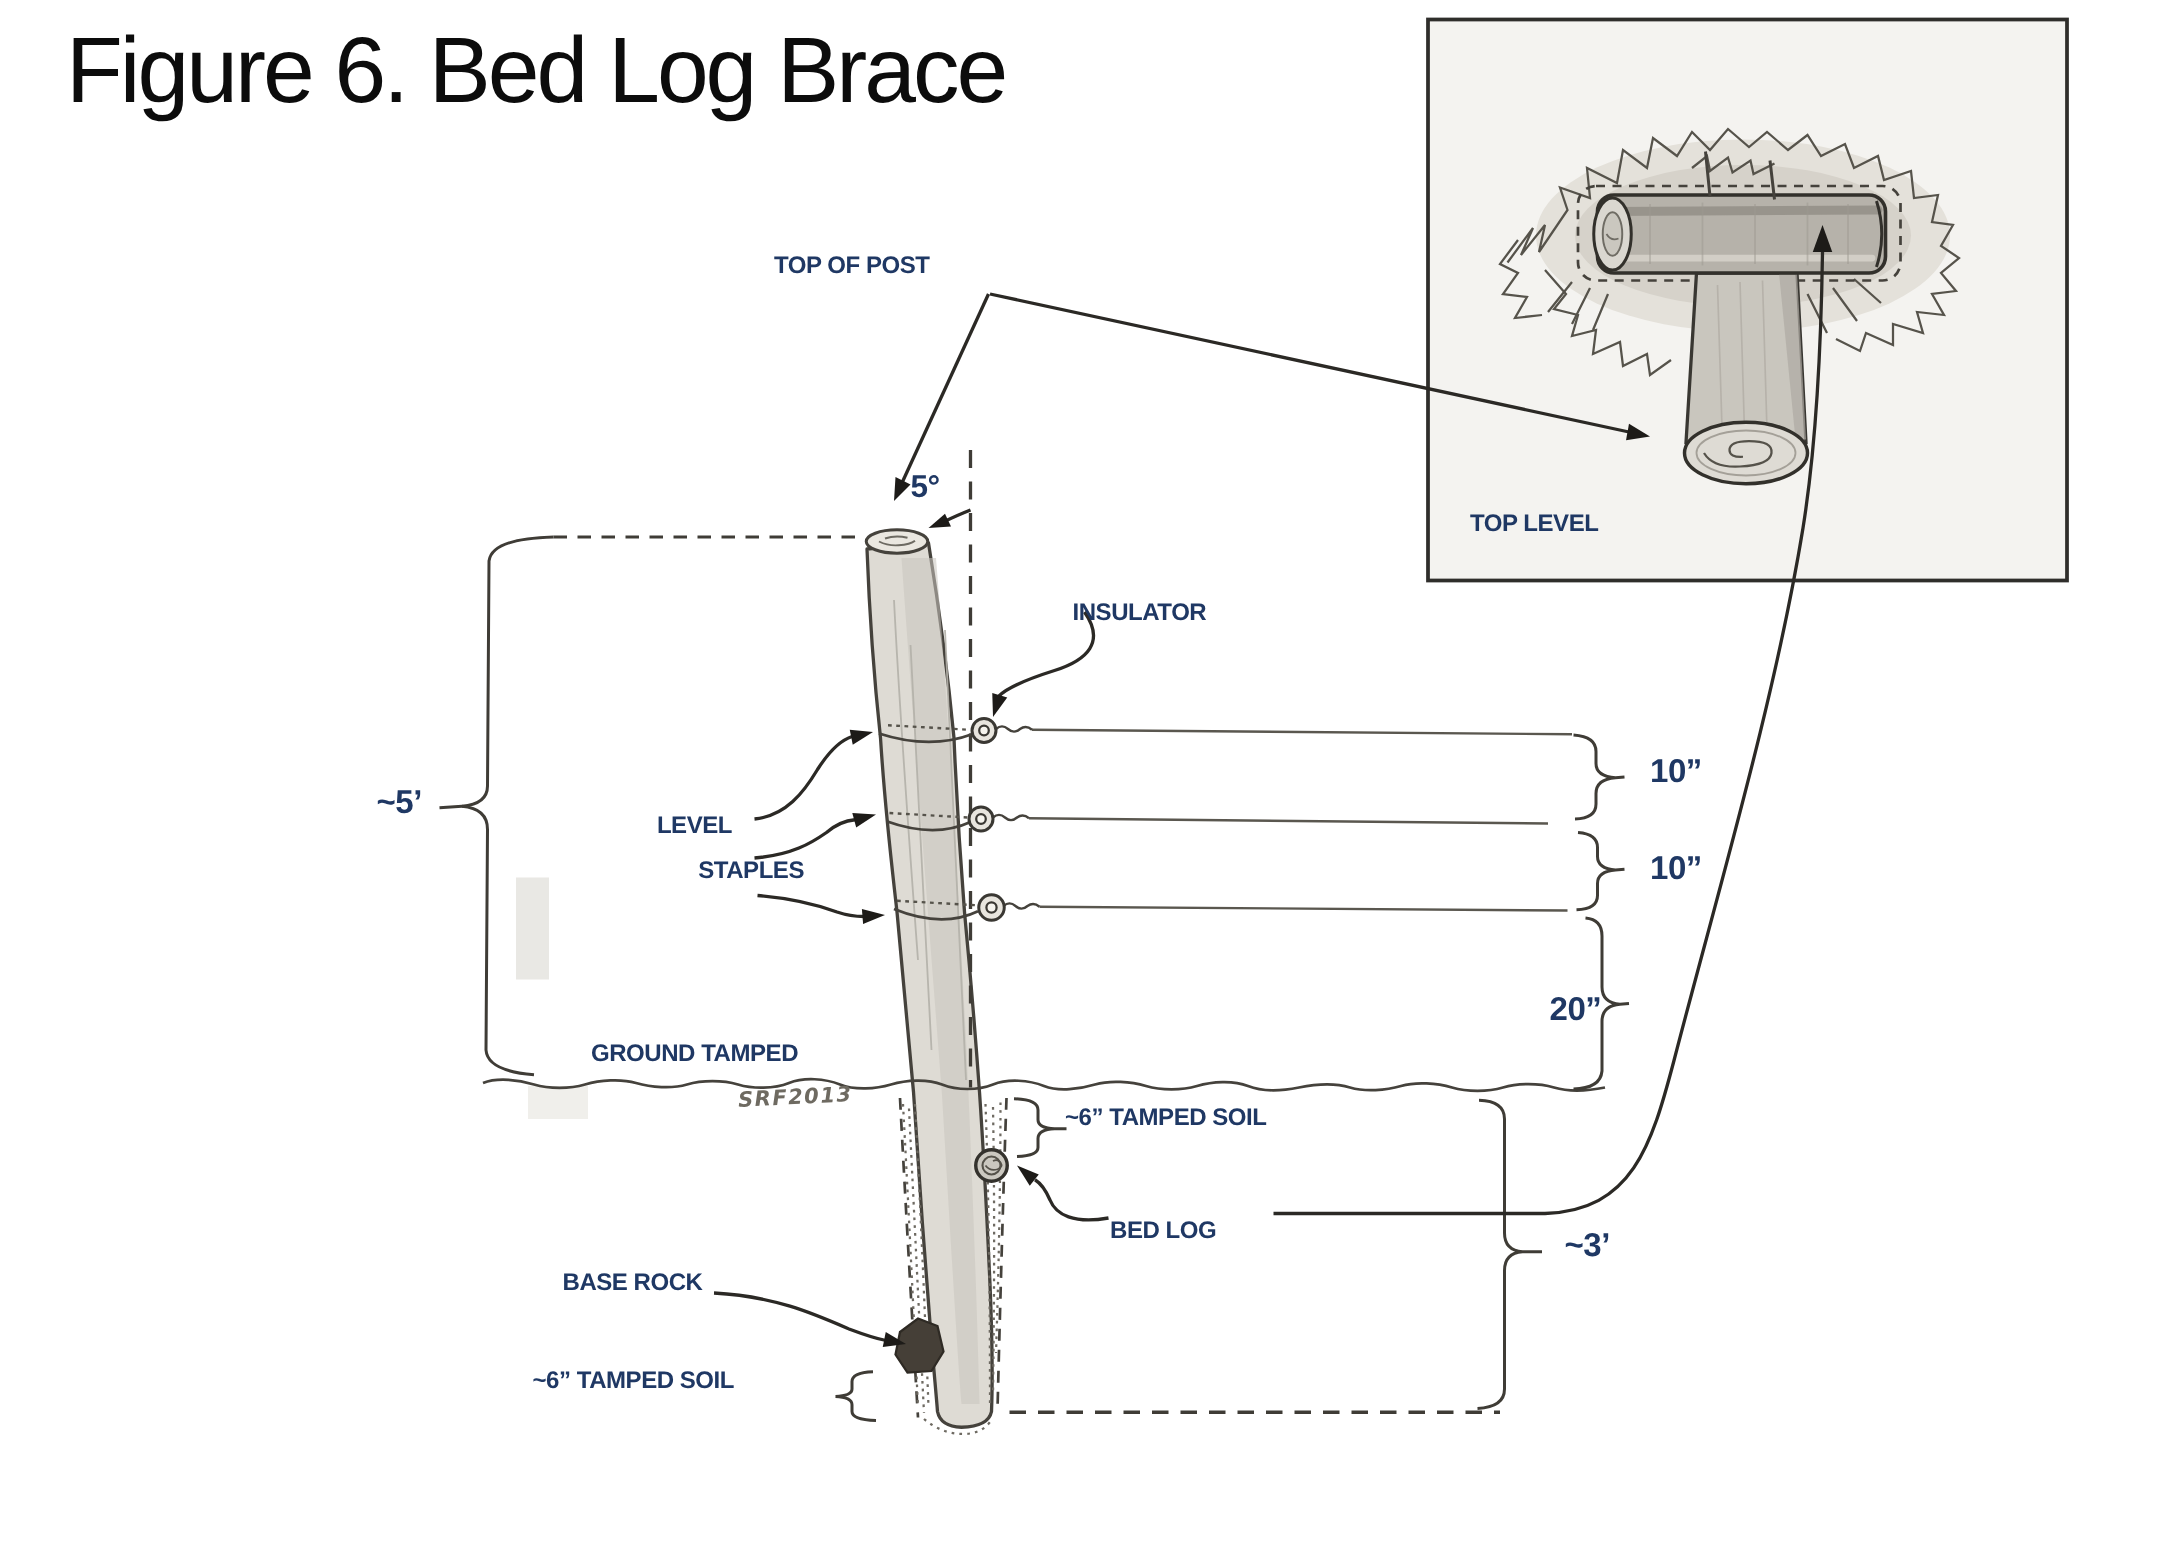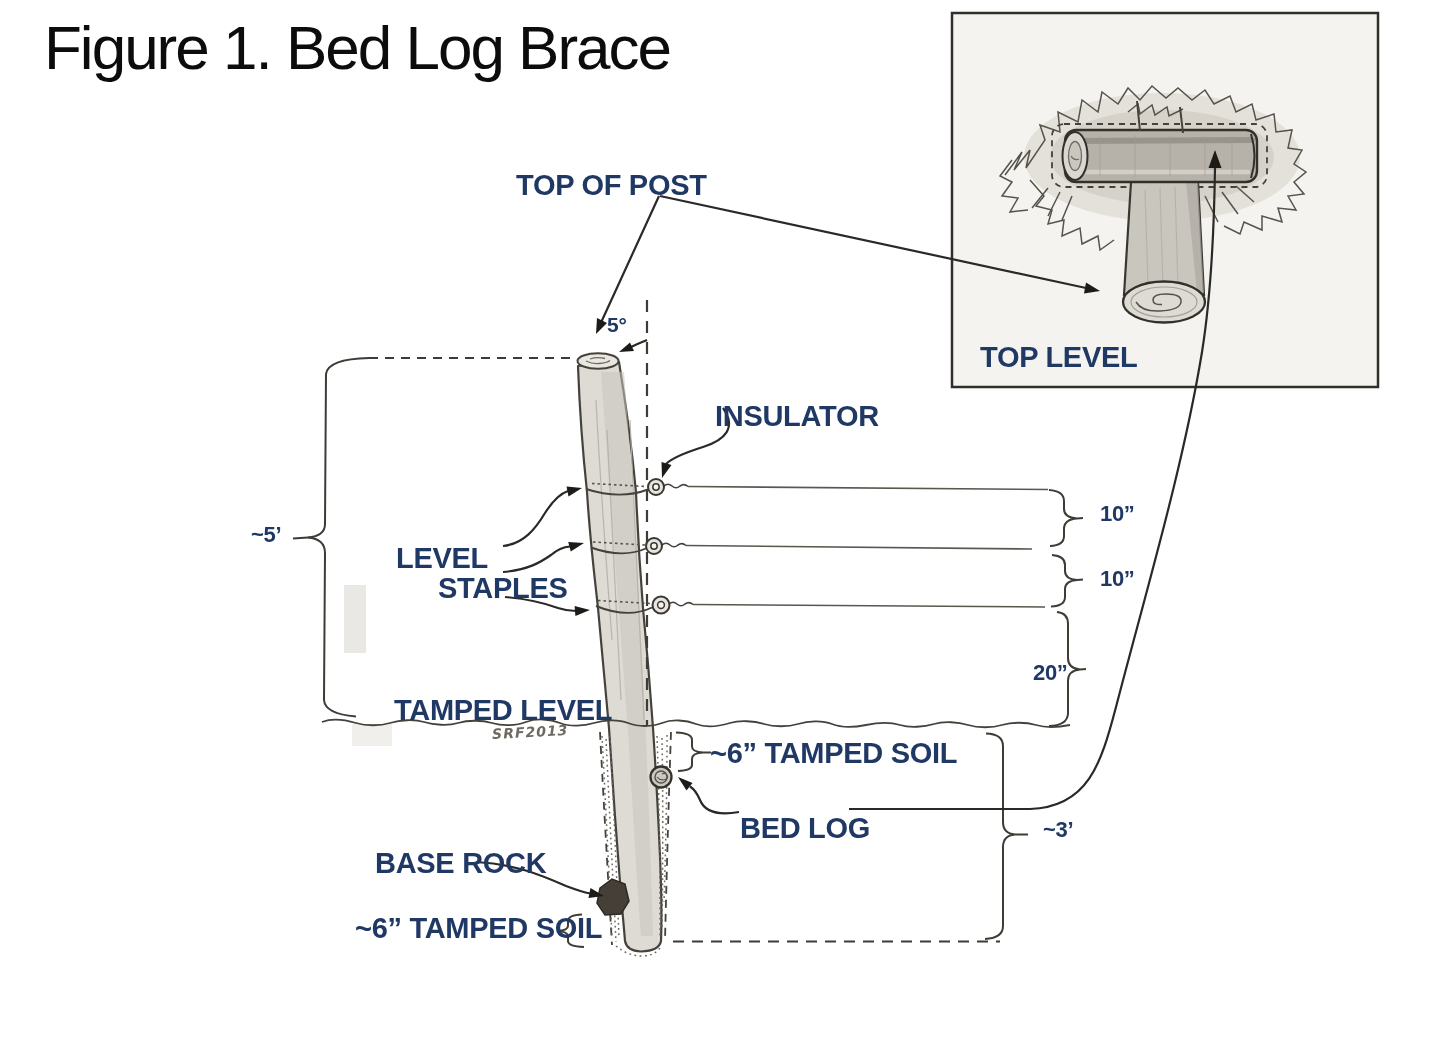--- a/index.html
+++ b/index.html
@@ -1,21 +1,21 @@
 <!DOCTYPE html>
 <html><head>
 <meta charset="utf-8">
 <style>
   html,body{margin:0;padding:0;background:#ffffff;}
   .stage{position:relative;width:1451px;height:1038px;background:#ffffff;overflow:hidden;
          font-family:"Liberation Sans","DejaVu Sans",sans-serif;}
   svg.art{position:absolute;left:0;top:0;}
   .title{position:absolute;left:44px;top:12px;font-size:62px;letter-spacing:-2px;
          color:#0c0c0c;white-space:nowrap;font-weight:400;}
-  .lbl{position:absolute;font-weight:bold;font-size:29px;letter-spacing:-0.3px;
+  .lbl{position:absolute;font-weight:bold;font-size:16px;letter-spacing:-0.3px;
        color:#1F3864;white-space:nowrap;line-height:1.05;}
   .lbl.small{font-size:21px;}
   .lbl.dim{font-size:22px;}
   .ra{text-align:right;width:98px;}
   .sig{position:absolute;font-family:"DejaVu Sans",sans-serif;font-style:italic;
        font-size:14px;color:#6e6a61;transform:rotate(-3deg);font-weight:bold;letter-spacing:1px;}
 </style>
 </head>
 <body>
 
@@ -167,28 +167,28 @@
     <polygon points="662,478 661.5,462 671.5,465"></polygon>
     <polygon points="582,488 568.5,496.5 566.5,486.5"></polygon>
     <polygon points="584,543 570.8,551.6 568.2,542"></polygon>
     <polygon points="590,610 575.4,616 574.6,606"></polygon>
     <polygon points="604,896 588.5,898 590.5,888"></polygon>
     <polygon points="678,777 692.5,783 686.5,790.5"></polygon>
     <polygon points="1215,150 1208.5,168 1221.5,168"></polygon>
   </g>
 </svg>
 
-<div class="title">Figure 1. Bed Log Brace</div>
+<div class="title">Figure 6. Bed Log Brace</div>
 
 <div class="lbl" style="left:516px;top:170px;">TOP OF POST</div>
 <div class="lbl small" style="left:607px;top:314px;">5°</div>
 <div class="lbl" style="left:715px;top:382px;margin-top:19px;">INSULATOR</div>
 <div class="lbl ra" style="left:390px;top:543px;">LEVEL</div>
 <div class="lbl ra" style="left:390px;top:573px;margin-left:48px;">STAPLES</div>
-<div class="lbl" style="left:394px;top:695px;">TAMPED LEVEL</div>
+<div class="lbl" style="left:394px;top:695px;">GROUND TAMPED</div>
 <div class="sig" style="left:492px;top:724px;">SRF2013</div>
 <div class="lbl dim" style="left:251px;top:523px;">~5’</div>
 <div class="lbl dim" style="left:1100px;top:502px;">10”</div>
 <div class="lbl dim" style="left:1100px;top:567px;">10”</div>
 <div class="lbl dim" style="left:1033px;top:661px;">20”</div>
 <div class="lbl" style="left:710px;top:738px;">~6” TAMPED SOIL</div>
 <div class="lbl" style="left:740px;top:793px;margin-top:20px;">BED LOG</div>
 <div class="lbl dim" style="left:1043px;top:818px;">~3’</div>
 <div class="lbl" style="left:352px;top:848px;margin-left:23px;">BASE ROCK</div>
 <div class="lbl" style="left:355px;top:913px;">~6” TAMPED SOIL</div>

